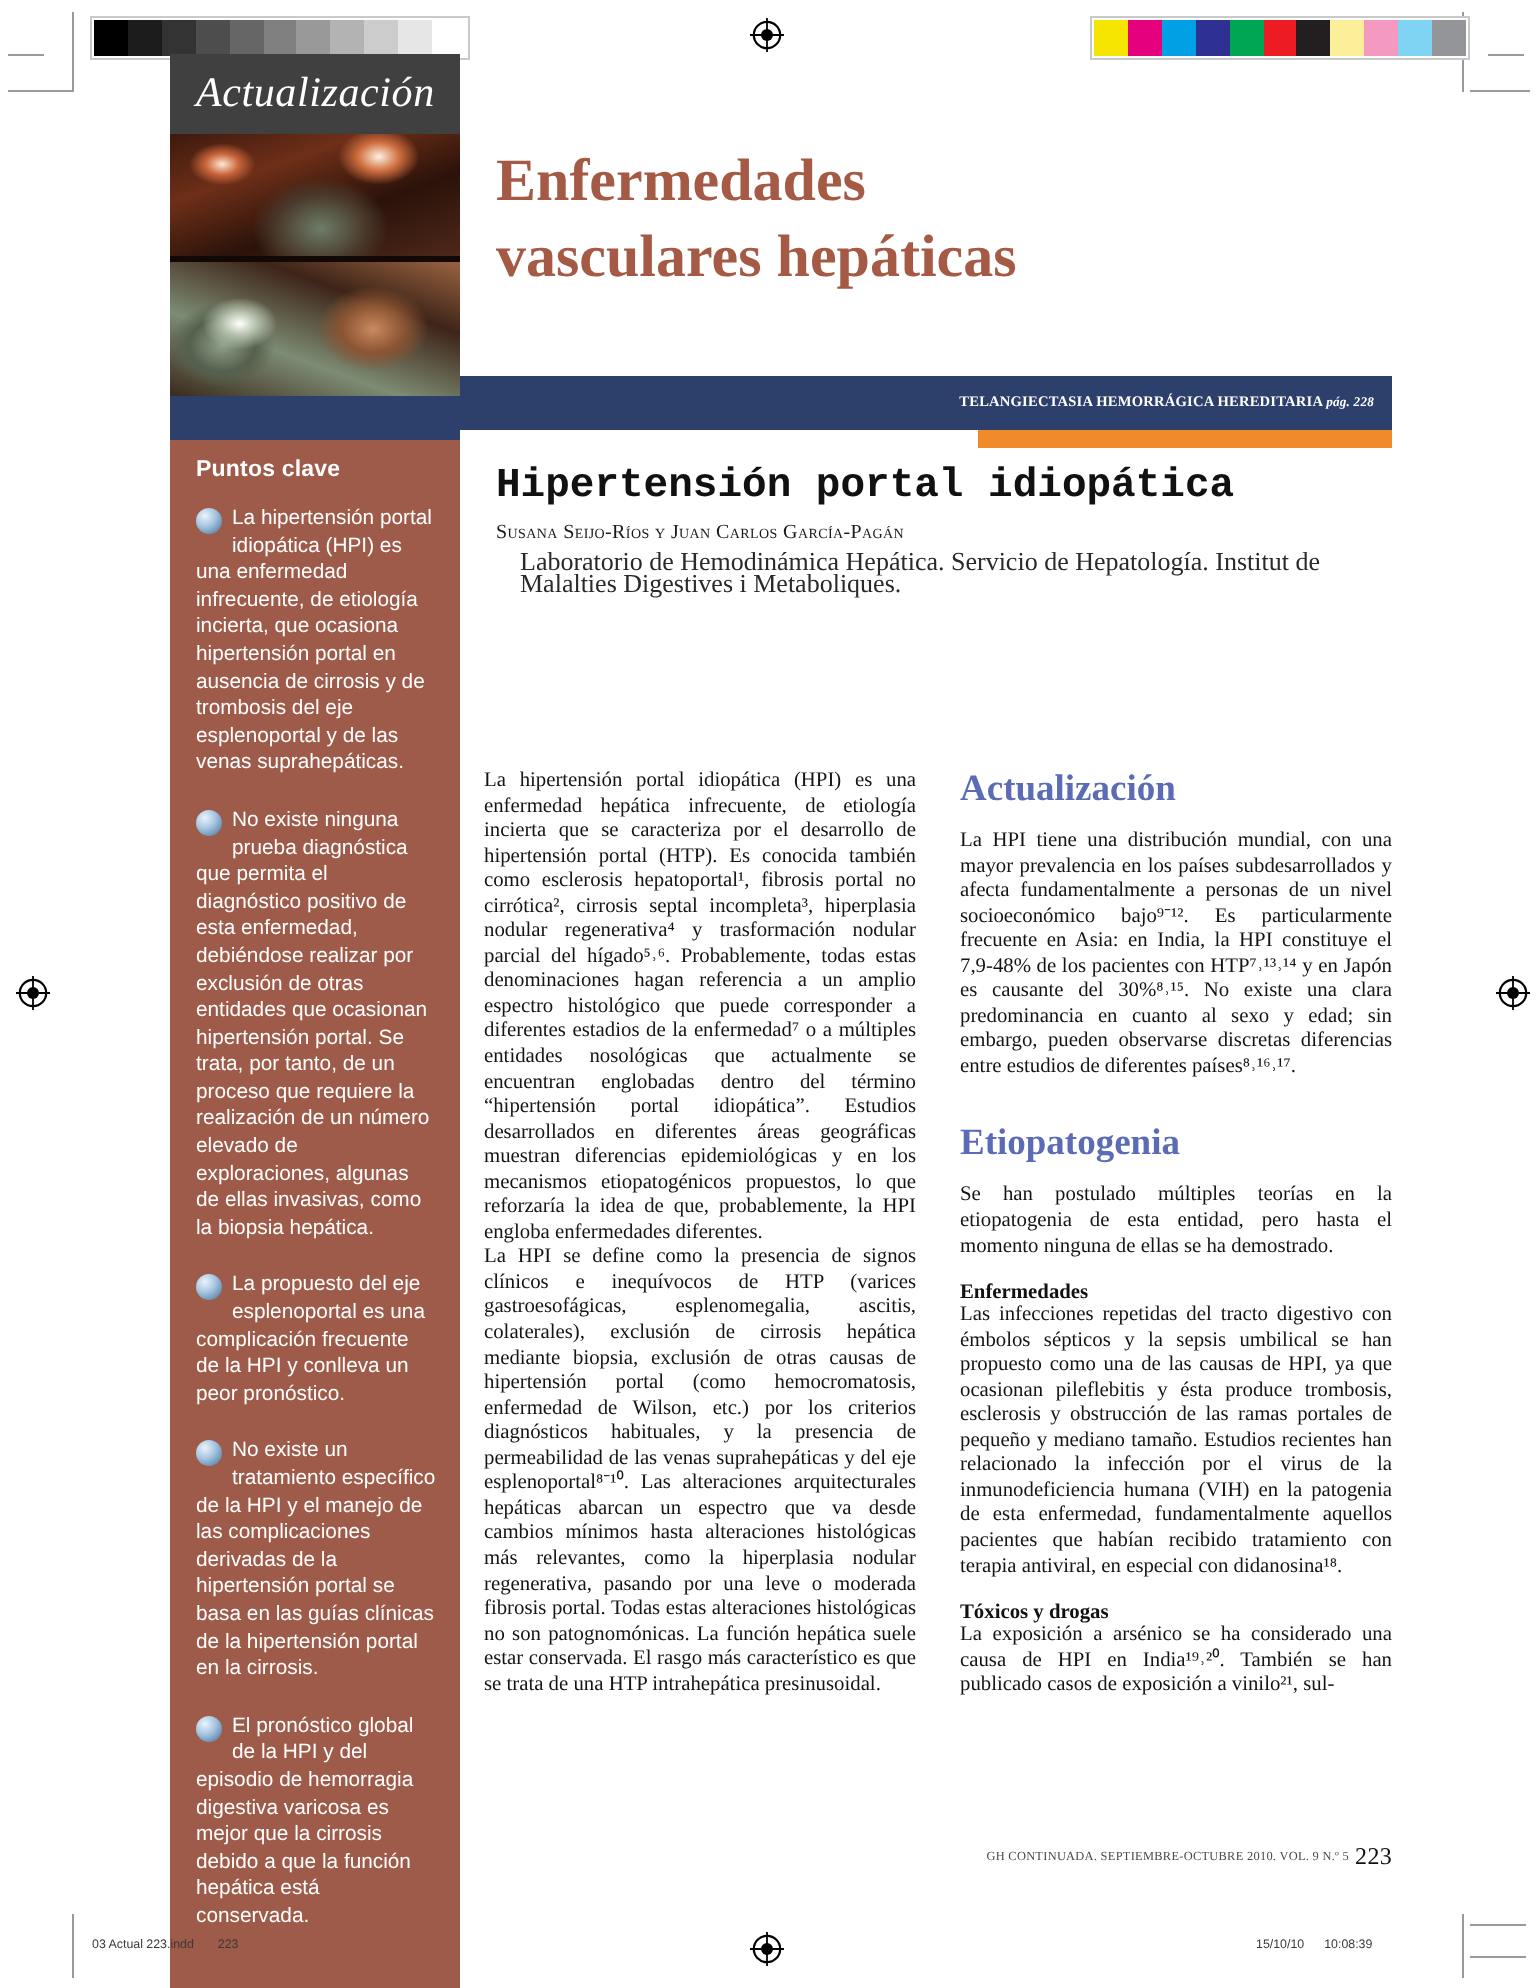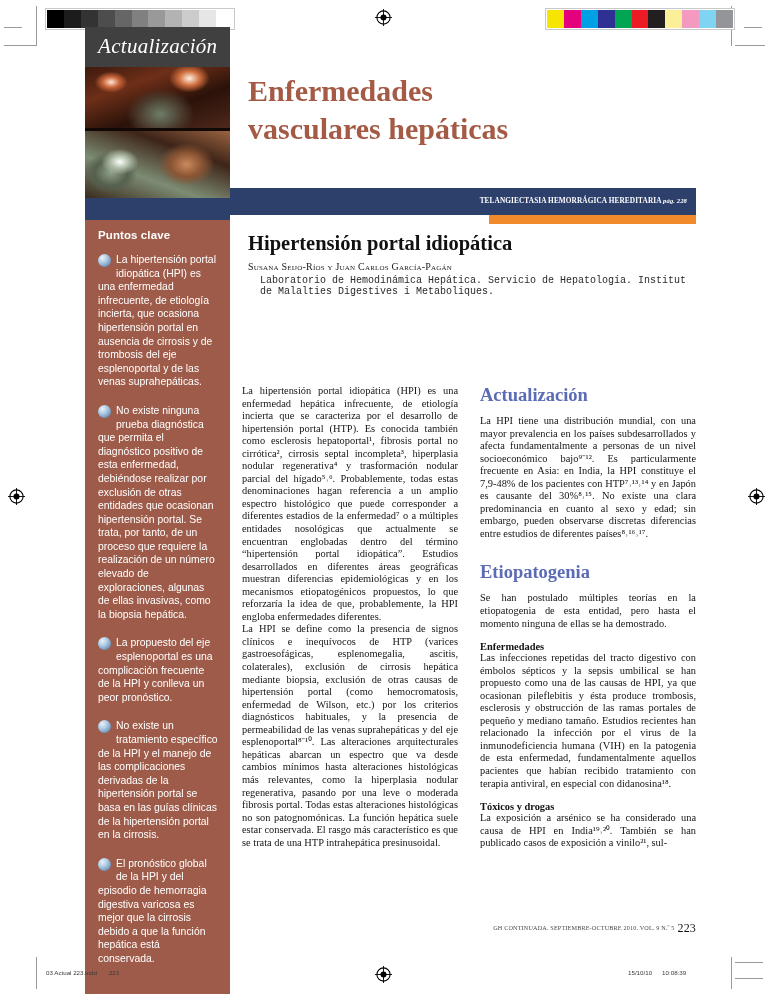--- a/index.html
+++ b/index.html
@@ -149,37 +149,37 @@
     background: #f08a2a;
   }
 
   .article-head {
     position: absolute;
     left: 248px;
     top: 232px;
     width: 446px;
   }
   .article-title {
-    font-family: Liberation Serif, serif;
+    font-family: Liberation Mono, monospace;
     font-weight: bold;
     font-size: 20.5px;
     color: #111;
     margin-bottom: 6px;
   }
   .authors {
     font-family: "Liberation Serif", serif;
     font-size: 10px;
     color: #1a1a1a;
     font-variant: small-caps;
     letter-spacing: .2px;
     margin-bottom: 4px;
   }
   .affiliation {
-    font-family: Liberation Mono, monospace;
-    font-size: 10px;
+    font-family: Liberation Serif, serif;
+    font-size: 13px;
     color: #2a2a2a;
     line-height: 10.5px;
     padding-left: 12px;
   }
 
   .cols {
     position: absolute;
     left: 242px;
     top: 385px;
     width: 455px;

